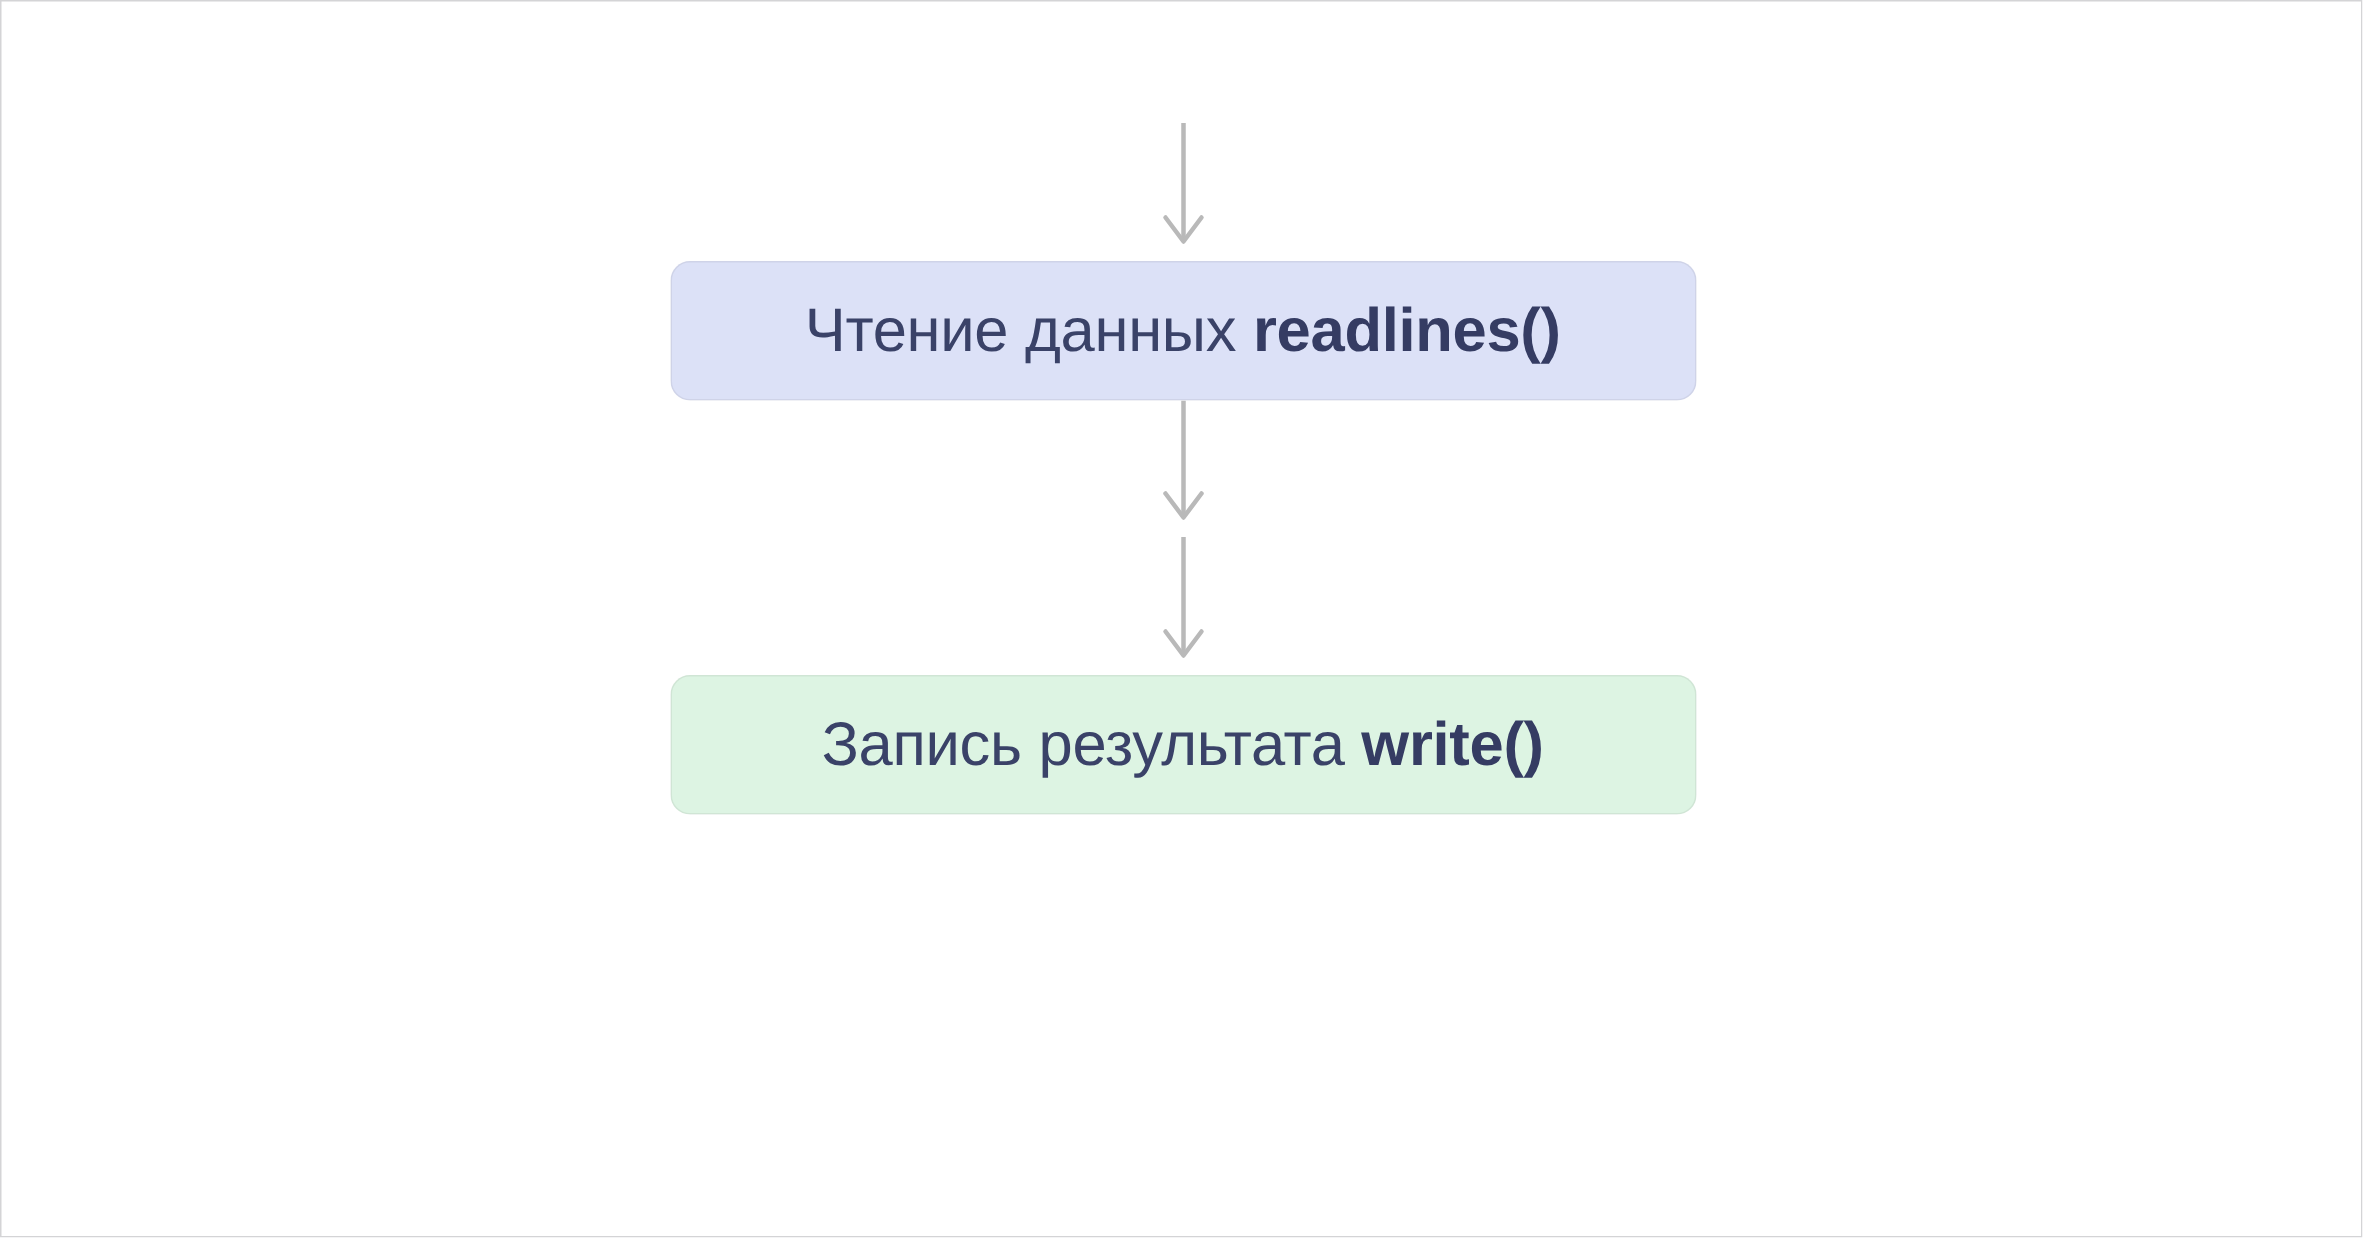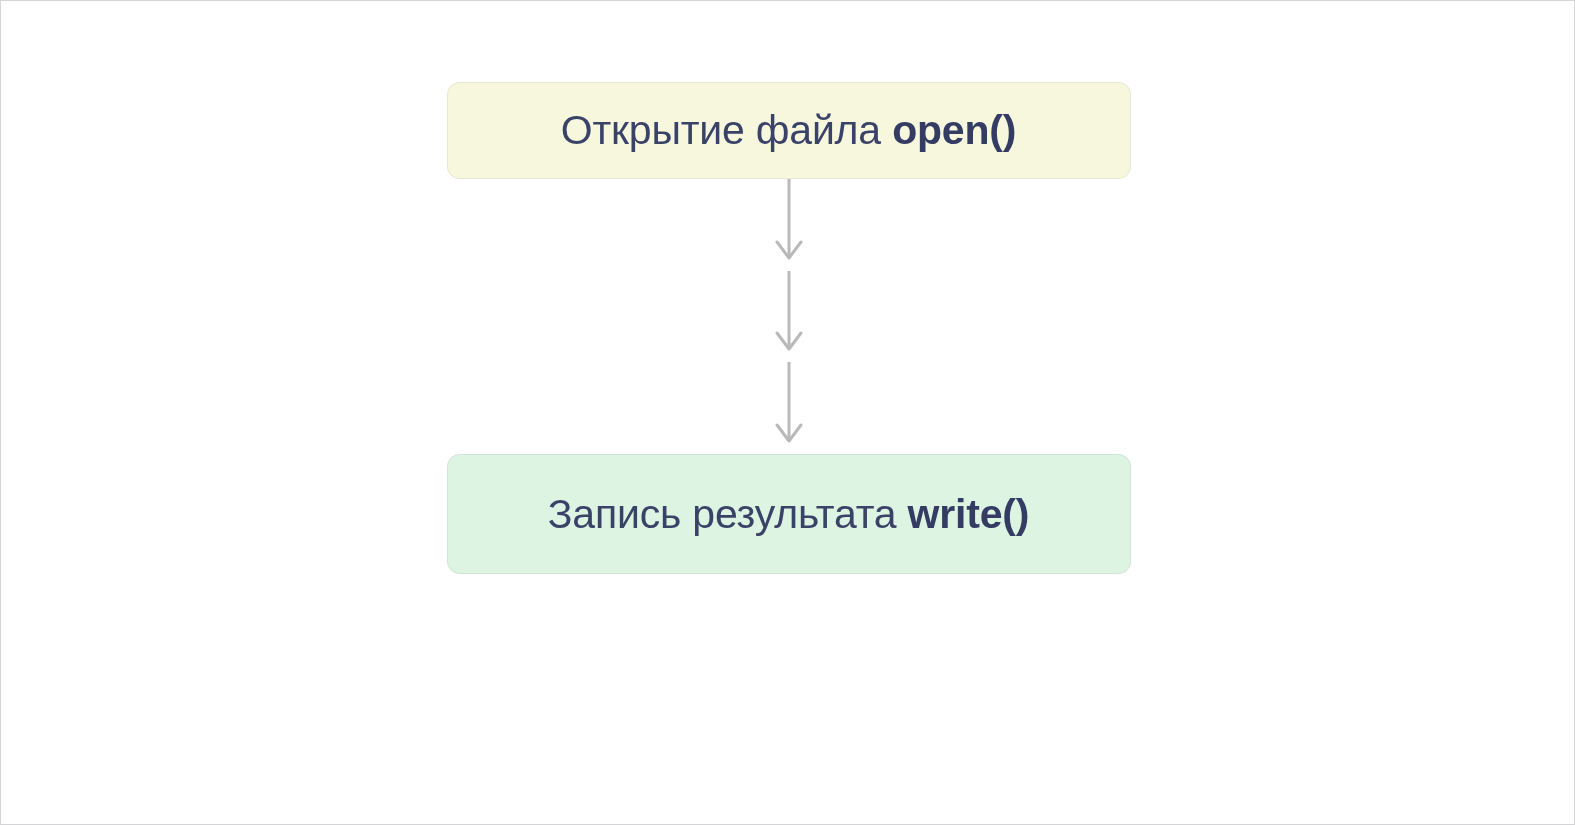--- a/index.html
+++ b/index.html
@@ -59,54 +59,54 @@
   }
   .node .label b {
     font-weight: 700;
     color: #353c63;
   }
 
   
   #node-open      { width: 684px; height: 97px; }
   #node-read      { width: 684px; height: 93px; }
   #node-process   { width: 1117px; height: 100px; }
-  #node-write     { width: 684px; height: 120px; text-align: right; }
+  #node-write     { width: 684px; height: 93px; text-align: right; }
 
   
   .connector {
     position: relative;
     width: 40px;
     flex: none;
     display: block;
   }
   .connector svg { display: block; }
 
   .conn-1 { height: 92px; }
   .conn-2 { height: 91px; }
   .conn-3 { height: 92px; }
 </style>
 </head>
 <body>
 
 <div id="canvas" style="background: rgb(255, 255, 255); border-color: rgb(212, 212, 214);">
   <div class="flow">
 
-    <div class="node" id="node-open" style="background: rgb(246, 247, 220);">
-      <span class="label" style="color: rgb(58, 66, 104);">
-        <span>Открытие файла </span><b>open()</b>
-      </span>
-    </div>
 
     <div class="connector conn-1">
       <svg width="40" height="92" viewBox="0 0 40 92" xmlns="http://www.w3.org/2000/svg">
         <line x1="20" y1="0" x2="20" y2="78" stroke="#b9b9b9" stroke-width="3"></line>
         <polyline points="8,63 20,79 32,63" fill="none" stroke="#b9b9b9" stroke-width="3" stroke-linecap="round" stroke-linejoin="round"></polyline>
       </svg>
     </div>
 
+    <div class="node" id="node-read" style="background: rgb(220, 225, 247);">
+      <span class="label" style="color: rgb(58, 66, 104);">
+        <span>Чтение данных </span><b>readlines()</b>
+      </span>
+    </div>
 
     <div class="connector conn-2">
       <svg width="40" height="91" viewBox="0 0 40 91" xmlns="http://www.w3.org/2000/svg">
         <line x1="20" y1="0" x2="20" y2="77" stroke="#b9b9b9" stroke-width="3"></line>
         <polyline points="8,62 20,78 32,62" fill="none" stroke="#b9b9b9" stroke-width="3" stroke-linecap="round" stroke-linejoin="round"></polyline>
       </svg>
     </div>
 
 
     <div class="connector conn-3">

